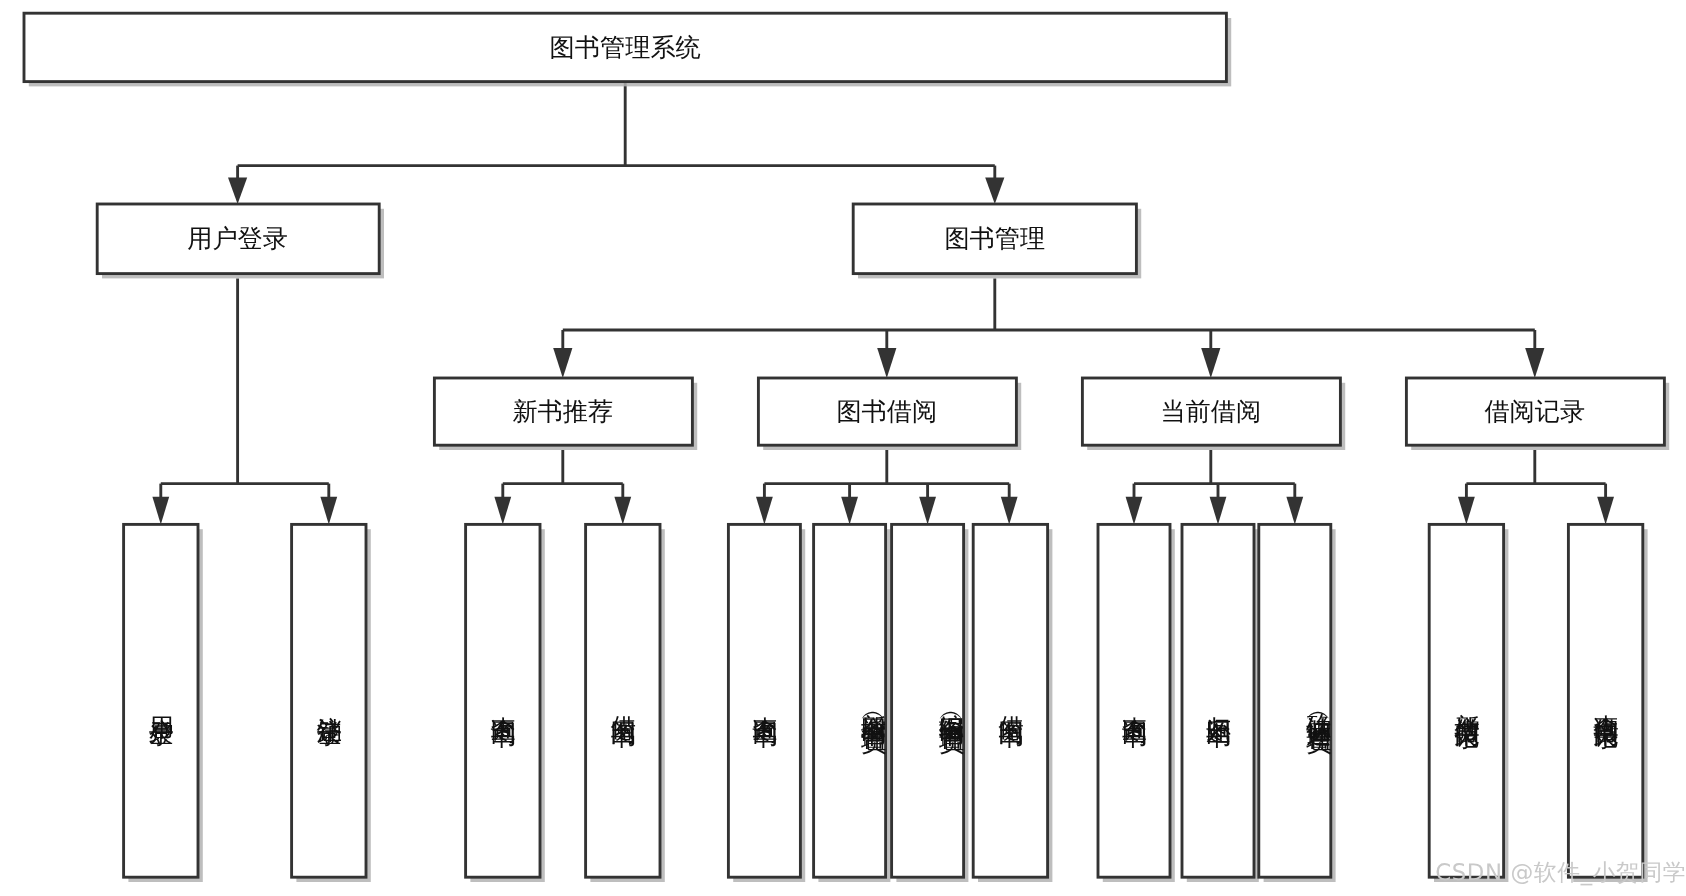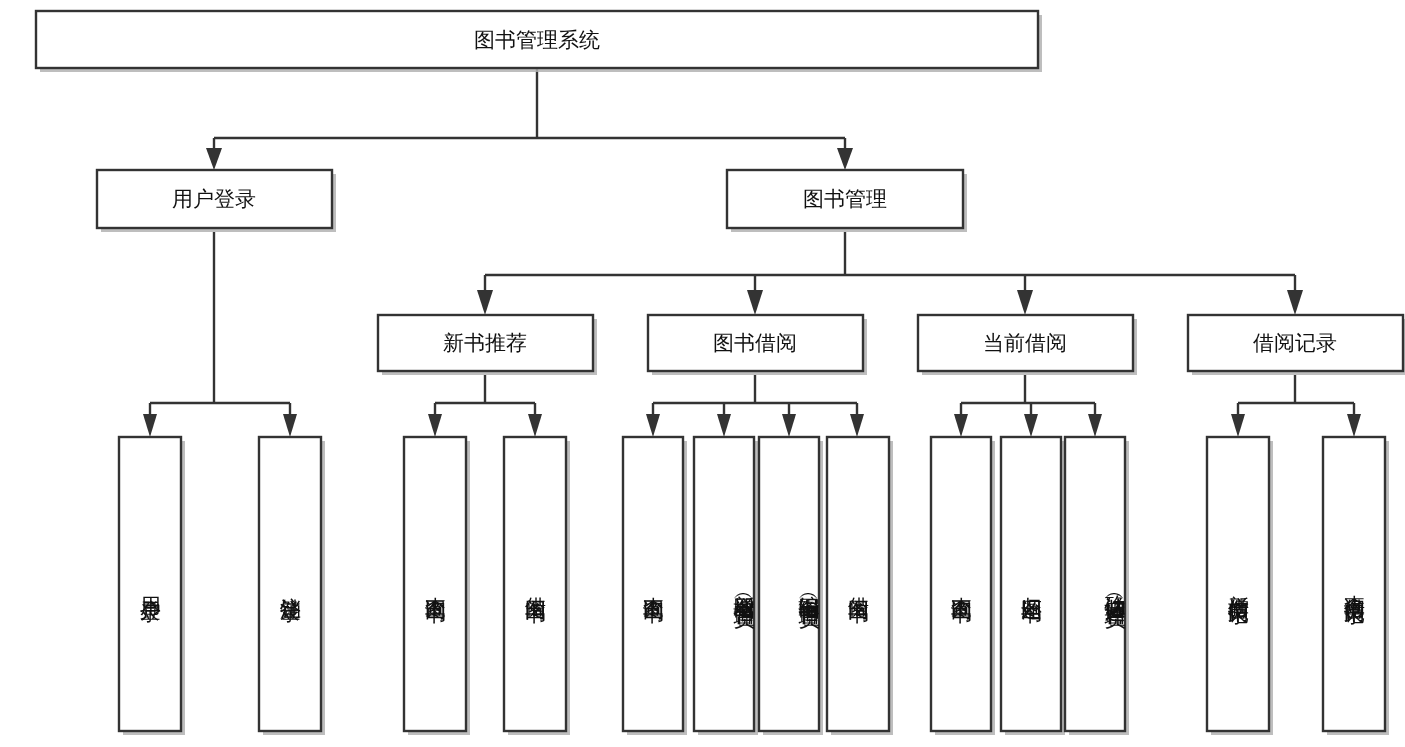--- a/index.html
+++ b/index.html
@@ -12,21 +12,20 @@
     width: 1405px;
     height: 747px;
     font-family: "DejaVu Sans", "Liberation Sans", sans-serif;
     overflow: hidden;
   }
   #diagram-root {
     position: relative;
     width: 1318px;
     height: 747px;
     background: #ffffff;
-    margin-left: 16px;
   }
   svg.diagram-svg {
     position: absolute;
     left: 0;
     top: 0;
     width: 1405px;
     height: 747px;
     display: block;
   }
   .node-box {
@@ -275,14 +274,15 @@
   <div class="leaf-label" style="left:743px; top:443px; width:60px; height:288px;">编辑图书（管理员）</div>
   <div class="leaf-label center-v" style="left:811px; top:437px; width:62px; height:294px;">借阅图书</div>
 
   <div class="leaf-label center-v" style="left:915px; top:437px; width:60px; height:294px;">查询图书</div>
   <div class="leaf-label center-v" style="left:985px; top:437px; width:60px; height:294px;">归还图书</div>
   <div class="leaf-label" style="left:1049px; top:443px; width:60px; height:288px;">确认归还（管理员）</div>
 
   <div class="leaf-label center-v" style="left:1191px; top:437px; width:62px; height:294px;">新增借阅记录</div>
   <div class="leaf-label center-v" style="left:1307px; top:437px; width:62px; height:294px;">查询借阅记录</div>
 
+  <div class="watermark" style="left:1196px; top:714px;">CSDN @软件_小贺同学</div>
 
 </div>
 
 </body></html>

